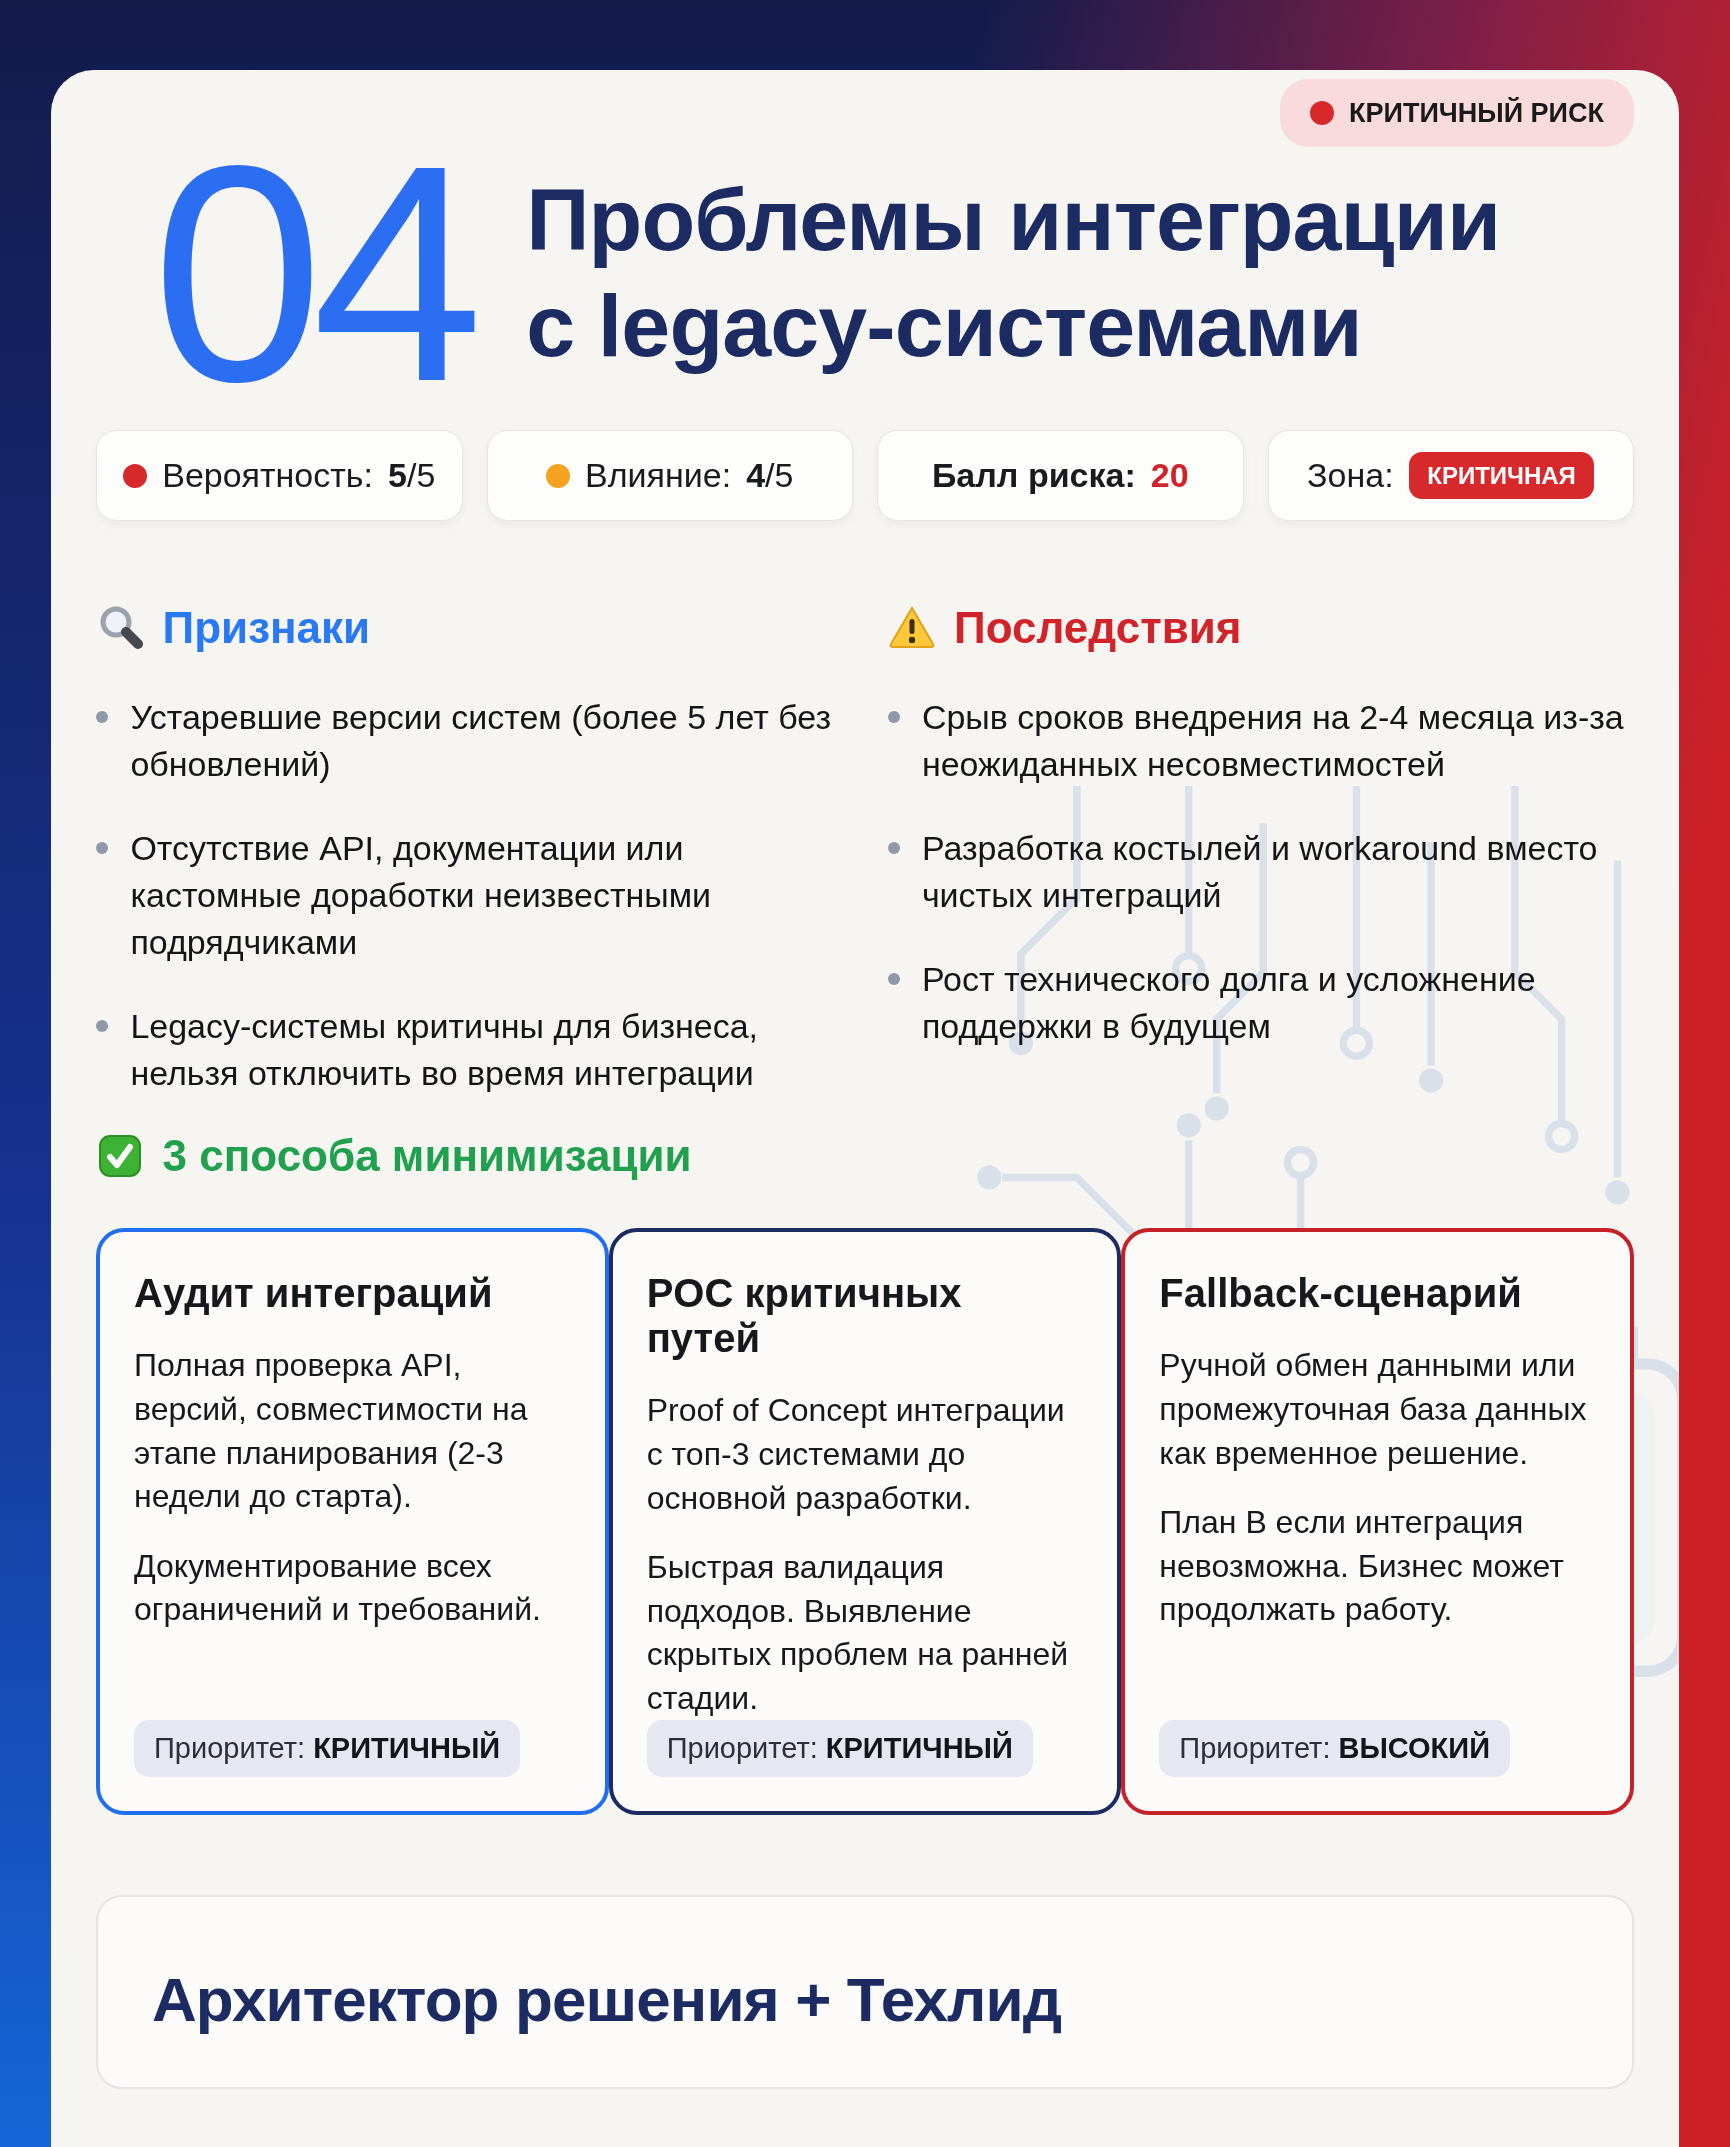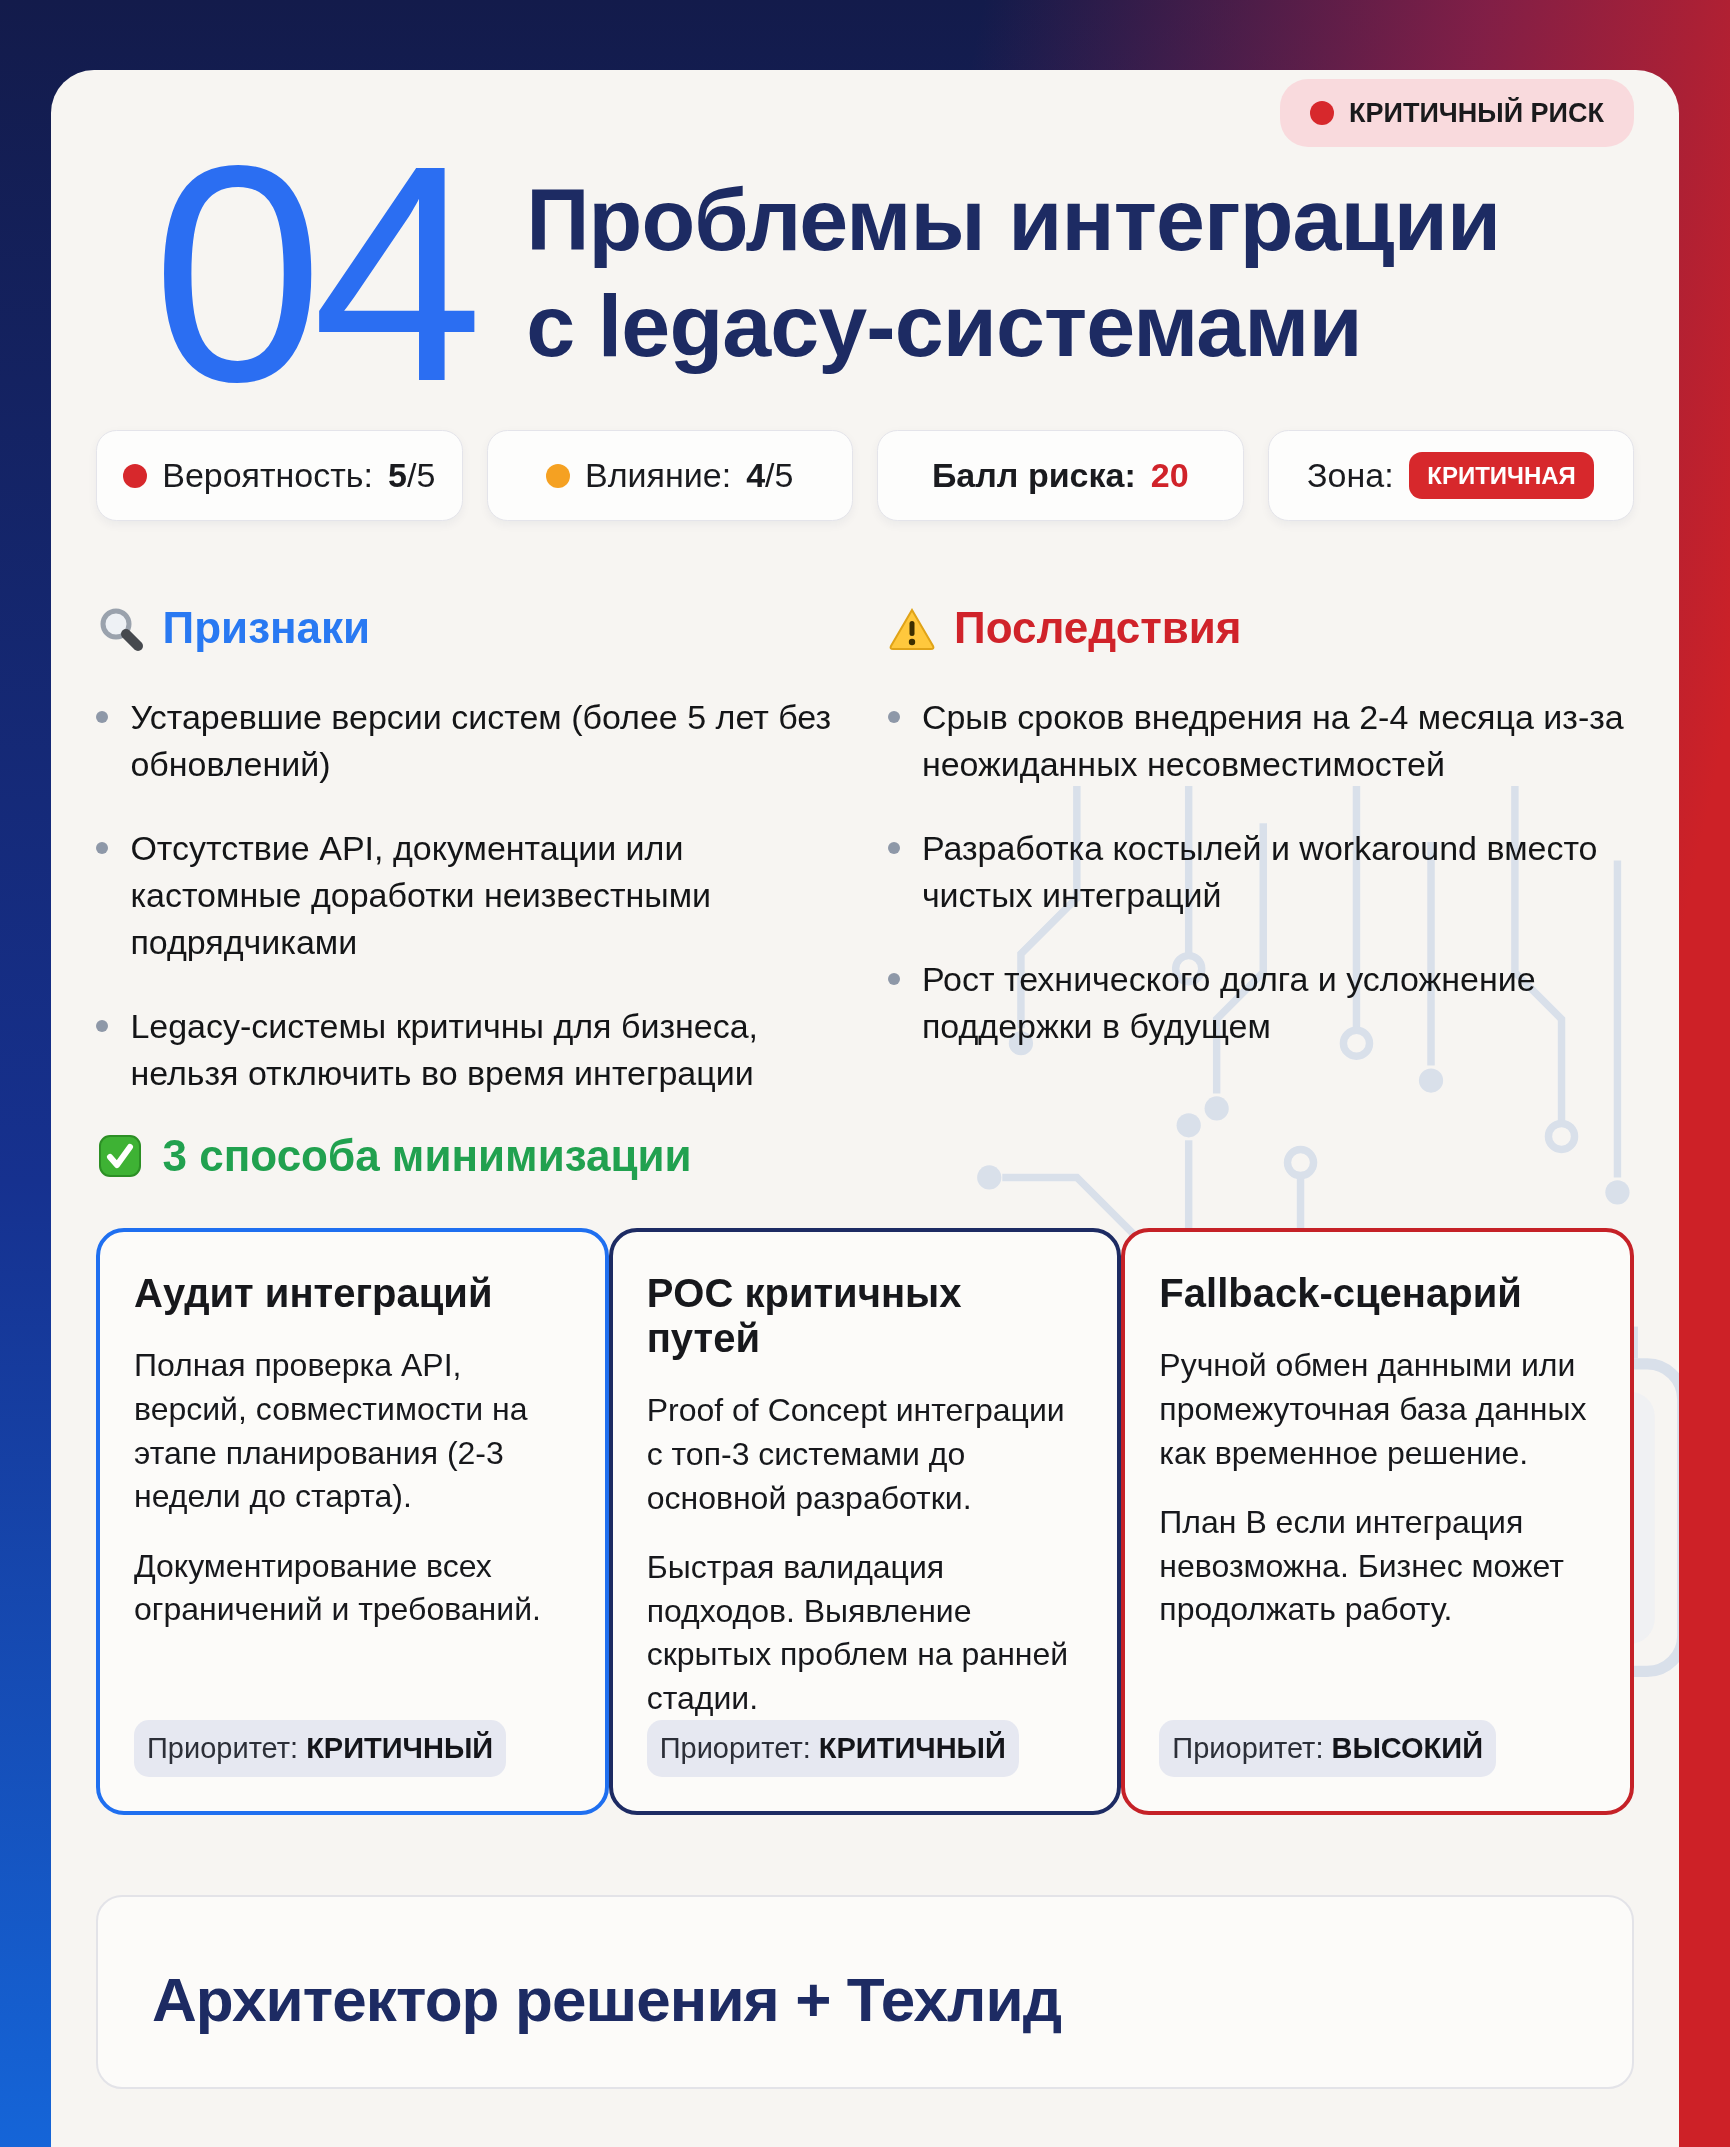--- a/index.html
+++ b/index.html
@@ -42,41 +42,41 @@
   .chip .dot{ width:24px; height:24px; border-radius:50%; }
   .dot-red{ background:#d7282c; } .dot-orange{ background:#f5a122; }
   .chip b{ font-weight:700; }
   .chip .val-red{ color:#d0232a; font-weight:700; }
   .zone-badge{ background:#d7282c; color:#fff; font-weight:700; font-size:24px;
     border-radius:13px; padding:9.3px 18.6px; }
 
   
   .columns{ display:flex; gap:45px; margin-top:82px; }
   .col{ flex:1; }
-  .col-header{ display:flex; align-items:flex-end; gap:18.6px; font-size:44px; font-weight:700; }
+  .col-header{ display:flex; align-items:flex-start; gap:18.6px; font-size:44px; font-weight:700; }
   .col-header.blue{ color:#2979f2; }
   .col-header.red{ color:#d0232a; }
   .bullets{ list-style:none; margin-top:41px; display:flex; flex-direction:column; gap:37px; }
   .bullets li{ display:flex; gap:22.4px; font-size:34px; line-height:1.38; color:#141517; }
   .bullets li::before{ content:""; flex:0 0 12px; width:12px; height:12px; border-radius:50%;
     background:#8e98a8; margin-top:17px; }
 
   
   .mit-header{ display:flex; align-items:center; gap:18.6px; margin-top:35px;
     font-size:44px; font-weight:700; color:#21a14f; }
   .cards-row{ display:flex; margin-top:47px; align-items:stretch; }
   .mcard{ flex:1; background:#fcfbf9; border-radius:28px; padding:39px 34px 34px;
     display:flex; flex-direction:column; }
   .mcard.b-blue{ border:4.7px solid #1f6ff0; }
   .mcard.b-navy{ border:4.7px solid #1d2b63; }
   .mcard.b-red{ border:4.7px solid #c52127; }
   .mcard h3{ font-size:40px; font-weight:700; color:#17181c; }
   .mcard p{ margin-top:28px; font-size:32px; line-height:1.36; color:#17181c; }
   .prio{ margin-top:auto; align-self:flex-start; background:#e6e8f1; border-radius:15px;
-    padding:12px 13px; font-size:29px; color:#2c2f38; margin-top:auto; }
+    padding:12px 20px; font-size:29px; color:#2c2f38; margin-top:auto; }
   .prio b{ color:#14151a; font-weight:700; }
   .mcard .prio{ margin-top:auto; }
   .mcard p + p{ margin-top:26px; }
 
   
   .owner{ margin-top:80px; background:#fcfbf9; border:2.8px solid #e3e3e8; border-radius:26px;
     padding:48px 54px 52px; }
   .owner .lbl{ font-size:36px; color:#8b92a1; }
   .owner .name{ font-size:62px; font-weight:700; color:#1d2b63; margin-top:18.6px; letter-spacing:-0.9px; }
 </style>

